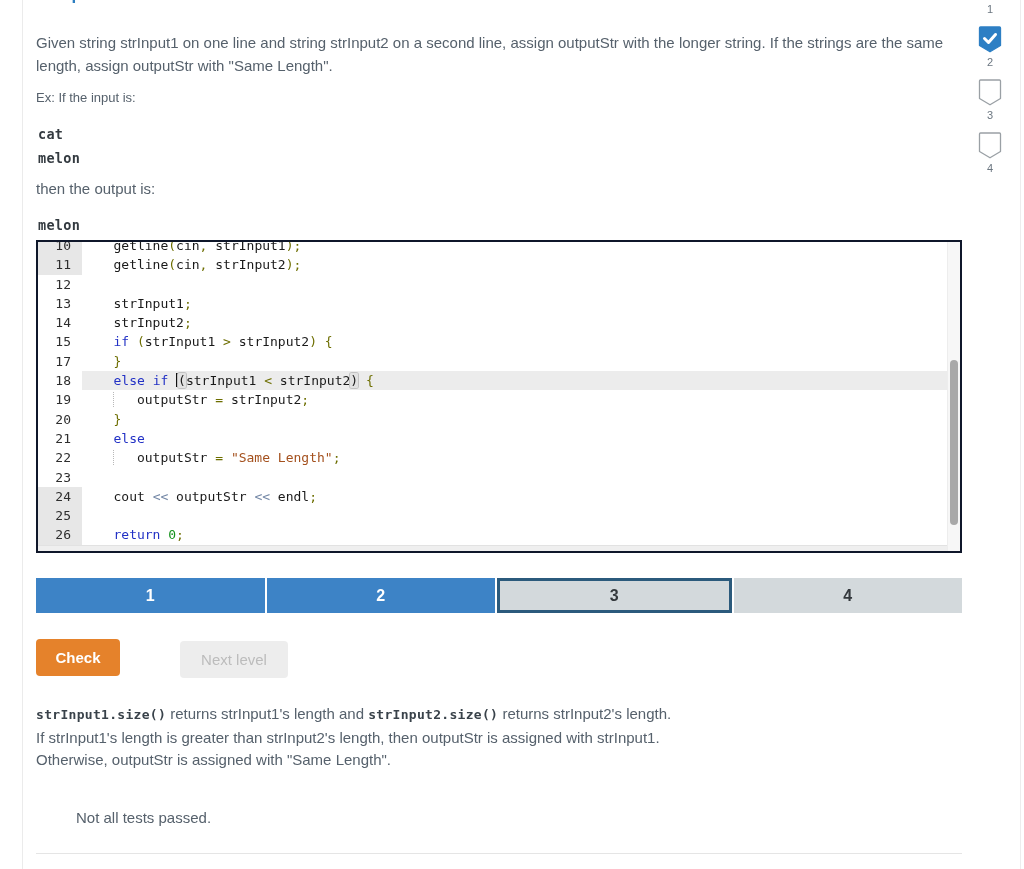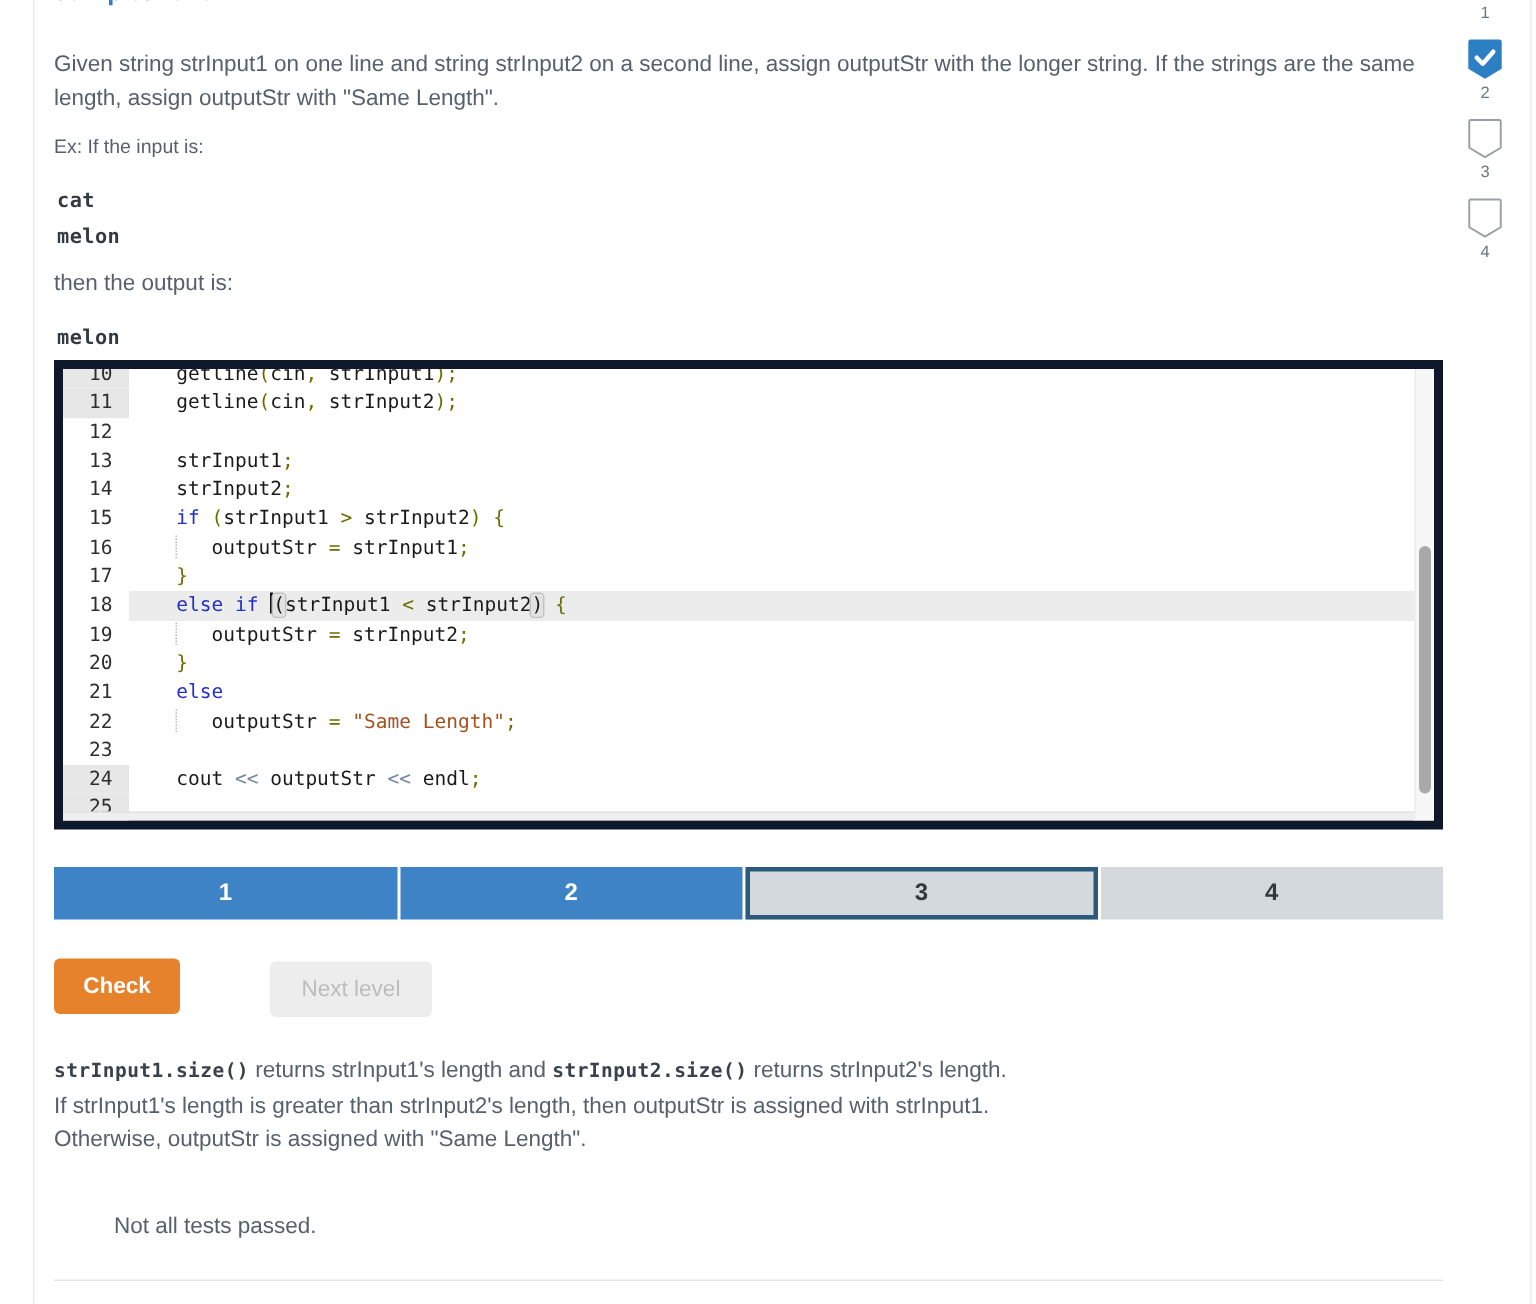--- a/index.html
+++ b/index.html
@@ -17,21 +17,21 @@
 
   .prompt { position:absolute; left:0; top:31px; width:918px; font-size:15px; line-height:23px; color:#56616c; }
   .ex-label { position:absolute; left:0; top:90px; font-size:13px; color:#56616c;text-align:center; }
   .mono-block { font-family:"DejaVu Sans Mono", monospace; font-size:13.5px; line-height:24px; color:#333a40; font-weight:bold; letter-spacing:.3px; }
   .io-input  { position:absolute; left:2px; top:122px; }
   .then-label { position:absolute; left:0; top:180px; font-size:15px; color:#56616c; }
   .io-output { position:absolute; left:2px; top:213px; }
 
   
   .editor { position:absolute; left:0; top:240px; width:926px; height:313px;
-            border:6px solid #0f172a; background:#ffffff; overflow:hidden; }
+            border:2px solid #0f172a; background:#ffffff; overflow:hidden; }
   .code-scroll { position:absolute; left:0; top:-6px; right:13px; }
   .code-row { display:flex; height:19.3px; align-items:stretch;
               font-family:"DejaVu Sans Mono", monospace; font-size:13px; }
   .gutter { flex:0 0 44px; text-align:right; padding-right:11px; color:#2e2e2e;
             line-height:19.3px; background:#ffffff; }
   .code-row.readonly .gutter { background:#e7e7e7; }
   .codecell { flex:1 1 auto; white-space:pre; line-height:19.3px; color:#1a1a1a; padding-left:8px; }
   .code-row.active .codecell { background:#ececec; }
   .tk-kw  { color:#2231c5; }
   .tk-pun { color:#6d6e00; }
@@ -117,24 +117,20 @@
           </div>
           <div class="code-row">
             <div class="gutter">14</div>
             <div class="codecell"><span class="">   strInput2</span><span class="tk-pun">;</span></div>
           </div>
           <div class="code-row">
             <div class="gutter">15</div>
             <div class="codecell"><span class="">   </span><span class="tk-kw">if</span><span class=""> </span><span class="tk-pun">(</span><span class="">strInput1 </span><span class="tk-pun">&gt;</span><span class=""> strInput2</span><span class="tk-pun">)</span><span class=""> </span><span class="tk-pun">{</span></div>
           </div>
           <div class="code-row">
-            <div class="gutter">16</div>
-            <div class="codecell"><span class="">   </span><span class="tk-guide"></span><span class="">   outputStr </span><span class="tk-pun">=</span><span class=""> strInput1</span><span class="tk-pun">;</span></div>
-          </div>
-          <div class="code-row">
             <div class="gutter">17</div>
             <div class="codecell"><span class="">   </span><span class="tk-pun">}</span></div>
           </div>
           <div class="code-row active">
             <div class="gutter">18</div>
             <div class="codecell"><span class="">   </span><span class="tk-kw">else</span><span class=""> </span><span class="tk-kw">if</span><span class=""> </span><span class="tk-cur"></span><span class="tk-match">(</span><span class="">strInput1 </span><span class="tk-pun">&lt;</span><span class=""> strInput2</span><span class="tk-match">)</span><span class=""> </span><span class="tk-pun">{</span></div>
           </div>
           <div class="code-row">
             <div class="gutter">19</div>
             <div class="codecell"><span class="">   </span><span class="tk-guide"></span><span class="">   outputStr </span><span class="tk-pun">=</span><span class=""> strInput2</span><span class="tk-pun">;</span></div>

